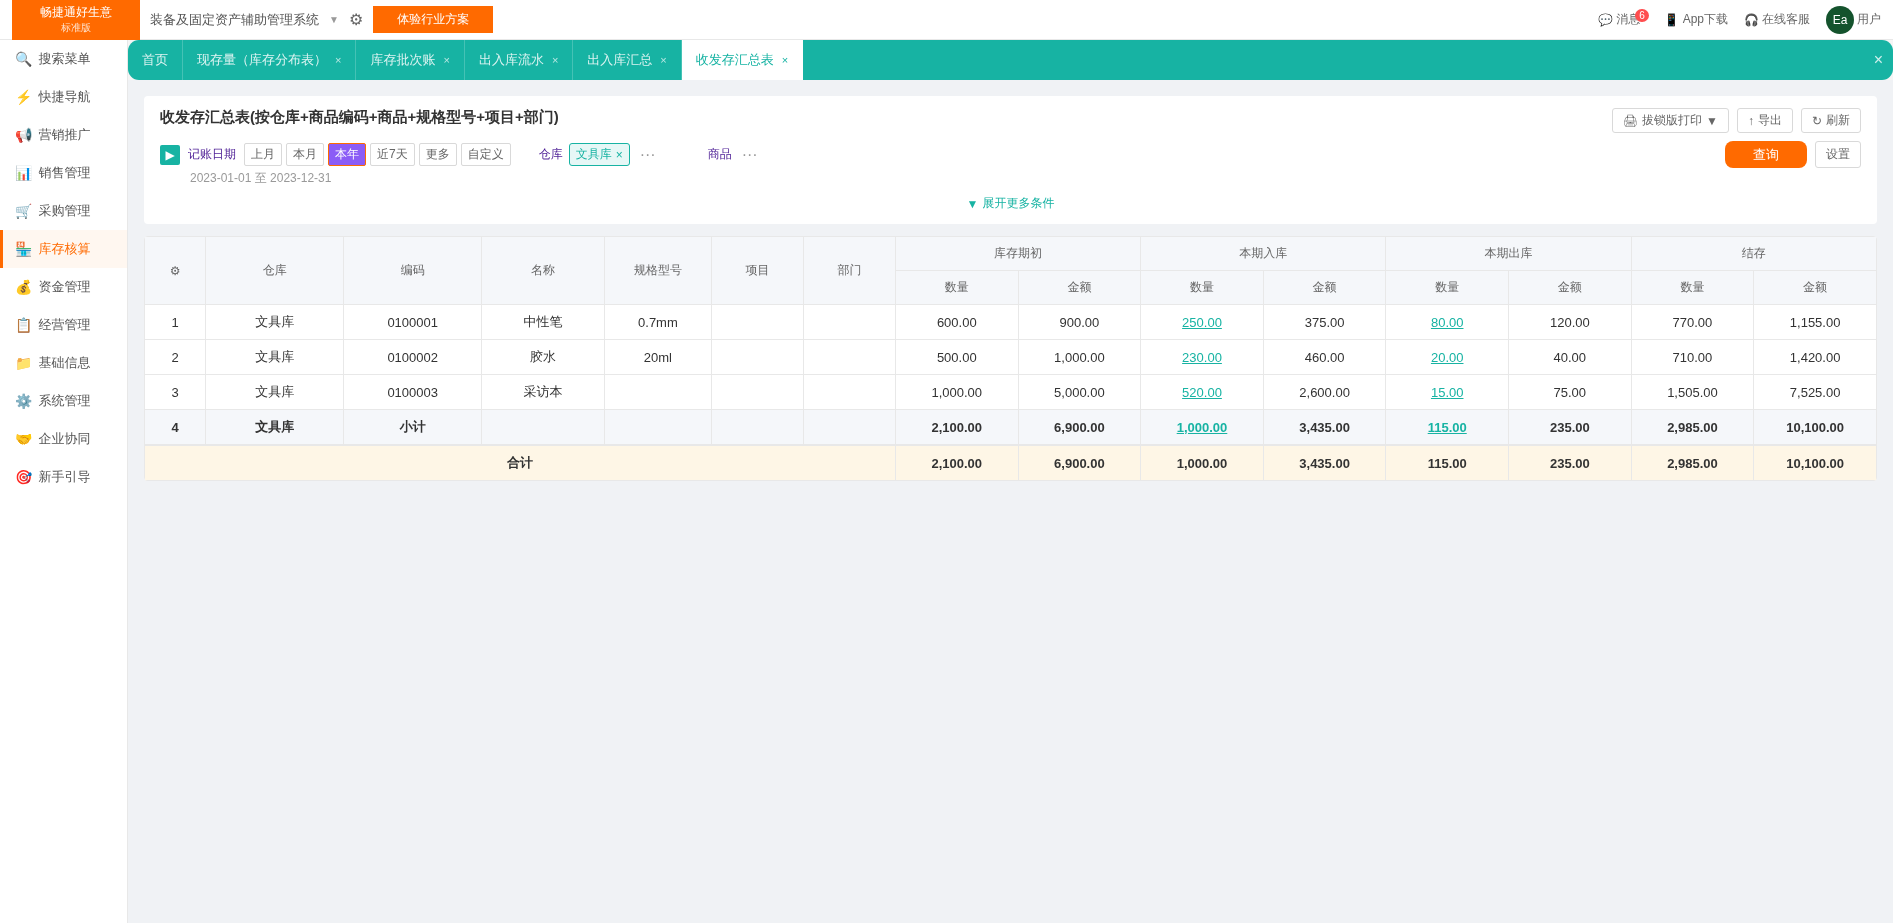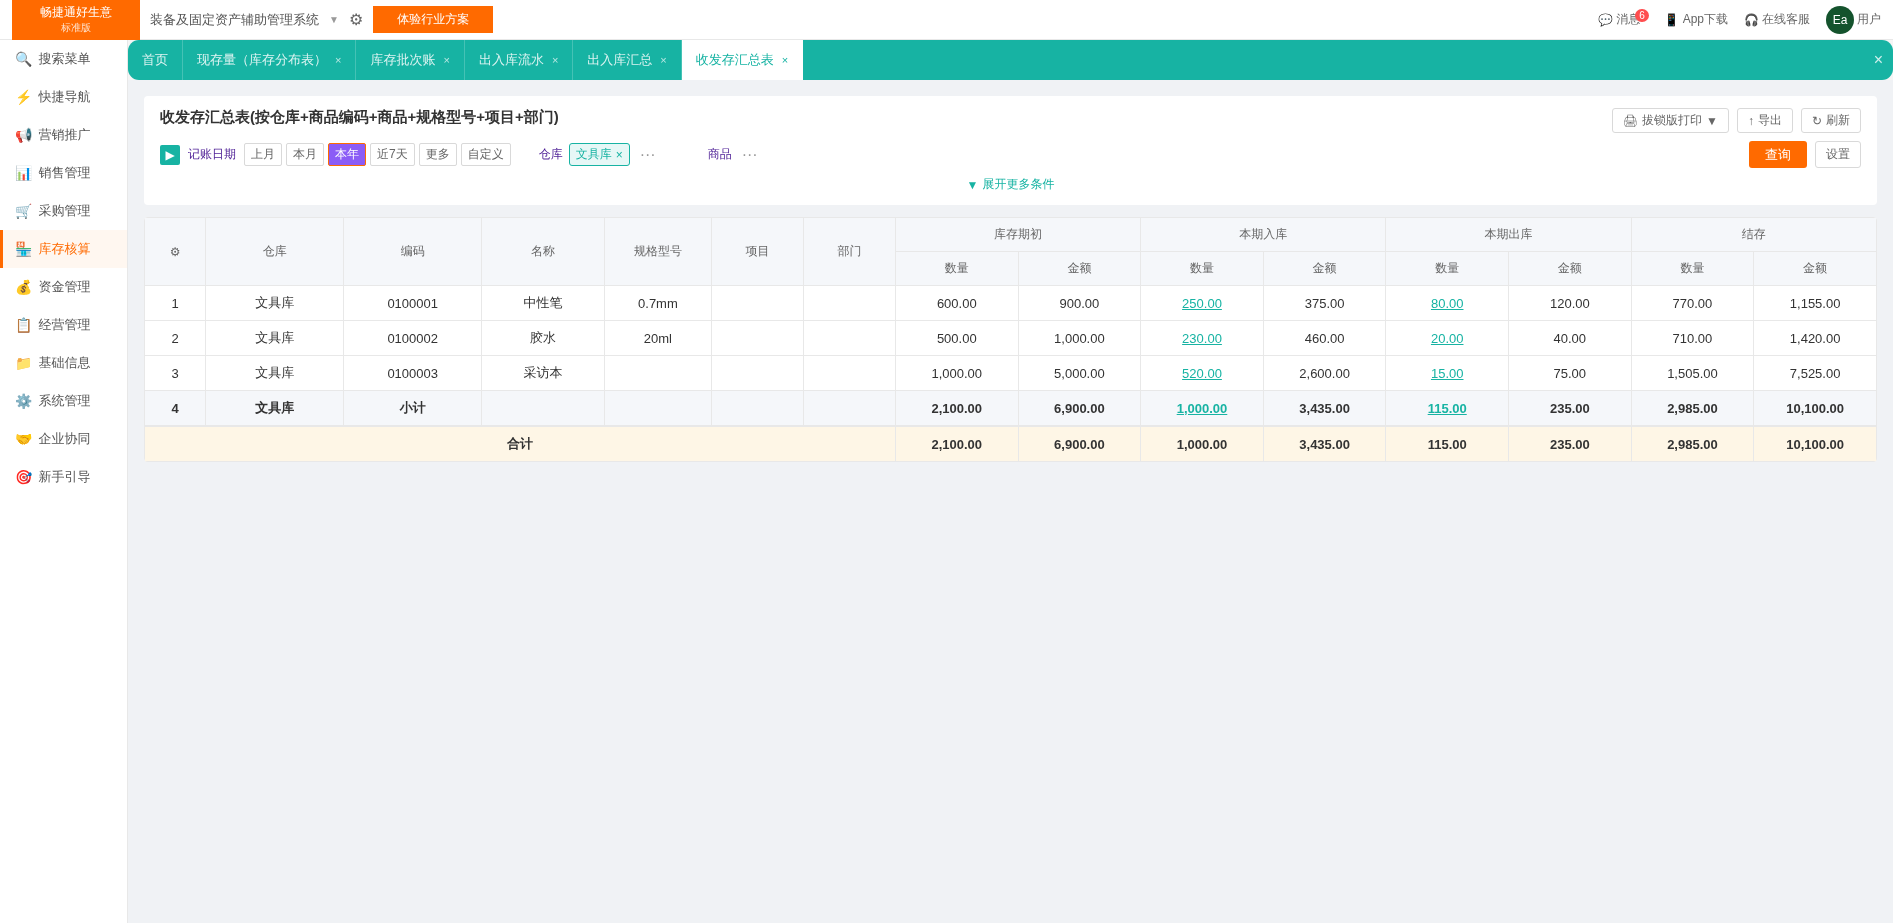--- a/index.html
+++ b/index.html
@@ -42,21 +42,21 @@
     .filter-label { color: #4c1d95; font-size: 12px; }
     .date-filters { display: flex; gap: 4px; align-items: center; }
     .date-btn { padding: 2px 6px; border: 1px solid #d9d9d9; background: #fff; cursor: pointer; font-size: 12px; color: #666; border-radius: 2px; }
     .date-btn.active { background: #8b5cf6; color: #fff; border-color: #ff6a00; }
     .date-range { font-size: 12px; color: #999; margin-left: 4px; }
     .warehouse-filter { display: flex; align-items: center; gap: 6px; margin-left: 20px; }
     .filter-tag { display: flex; align-items: center; gap: 4px; background: #e6f7f6; border: 1px solid #17b3a3; border-radius: 3px; padding: 2px 6px; font-size: 12px; color: #17b3a3; }
     .filter-tag-close { cursor: pointer; color: #17b3a3; }
     .filter-dots { color: #999; cursor: pointer; font-size: 16px; padding: 0 4px; }
     .goods-filter { display: flex; align-items: center; gap: 6px; margin-left: 40px; }
-    .btn-query { background: #ff6a00; color: #fff; border: none; padding: 4px 16px; border-radius: 3px; cursor: pointer; font-size: 13px; font-family: Liberation Mono, monospace; }
+    .btn-query { background: #ff6a00; color: #fff; border: none; padding: 4px 28px; border-radius: 8px; cursor: pointer; font-size: 13px; font-family: Liberation Mono, monospace; }
     .btn-settings { background: #fff; color: #666; border: 1px solid #d9d9d9; padding: 4px 10px; border-radius: 3px; cursor: pointer; font-size: 12px; }
     .expand-more-row { display: flex; justify-content: center; margin-top: 8px; }
     .expand-more-btn { color: #17b3a3; font-size: 12px; cursor: pointer; display: flex; align-items: center; gap: 4px; border: none; background: none; }
     .btn-print { color: #666; font-size: 12px; border: 1px solid #d9d9d9; background: #fff; padding: 3px 10px; border-radius: 3px; cursor: pointer; display: flex; align-items: center; gap: 4px; }
     .btn-export { color: #666; font-size: 12px; border: 1px solid #d9d9d9; background: #fff; padding: 3px 10px; border-radius: 3px; cursor: pointer; display: flex; align-items: center; gap: 4px; }
     .btn-refresh { color: #666; font-size: 12px; border: 1px solid #d9d9d9; background: #fff; padding: 3px 10px; border-radius: 3px; cursor: pointer; display: flex; align-items: center; gap: 4px; }
 
     
     .table-container { background: #fff; border-radius: 4px; overflow: hidden; }
     .data-table { width: 100%; border-collapse: collapse; font-size: 13px; }
@@ -261,20 +261,23 @@
             <div class="goods-filter">
               <span class="filter-label">商品</span>
               <span class="filter-dots">···</span>
             </div>
             <div style="margin-left:auto; display:flex; gap:8px;">
               <button class="btn-query">查询</button>
               <button class="btn-settings">设置</button>
             </div>
           </div>
 
+          <div style="margin-left: 26px; margin-top: 2px;">
+            <span class="date-range">2023-01-01 至 2023-12-31</span>
+          </div>
 
           <div class="expand-more-row">
             <button class="expand-more-btn">
               <span>▼</span>
               <span>展开更多条件</span>
             </button>
           </div>
         </div>
 
         <div class="table-container">

